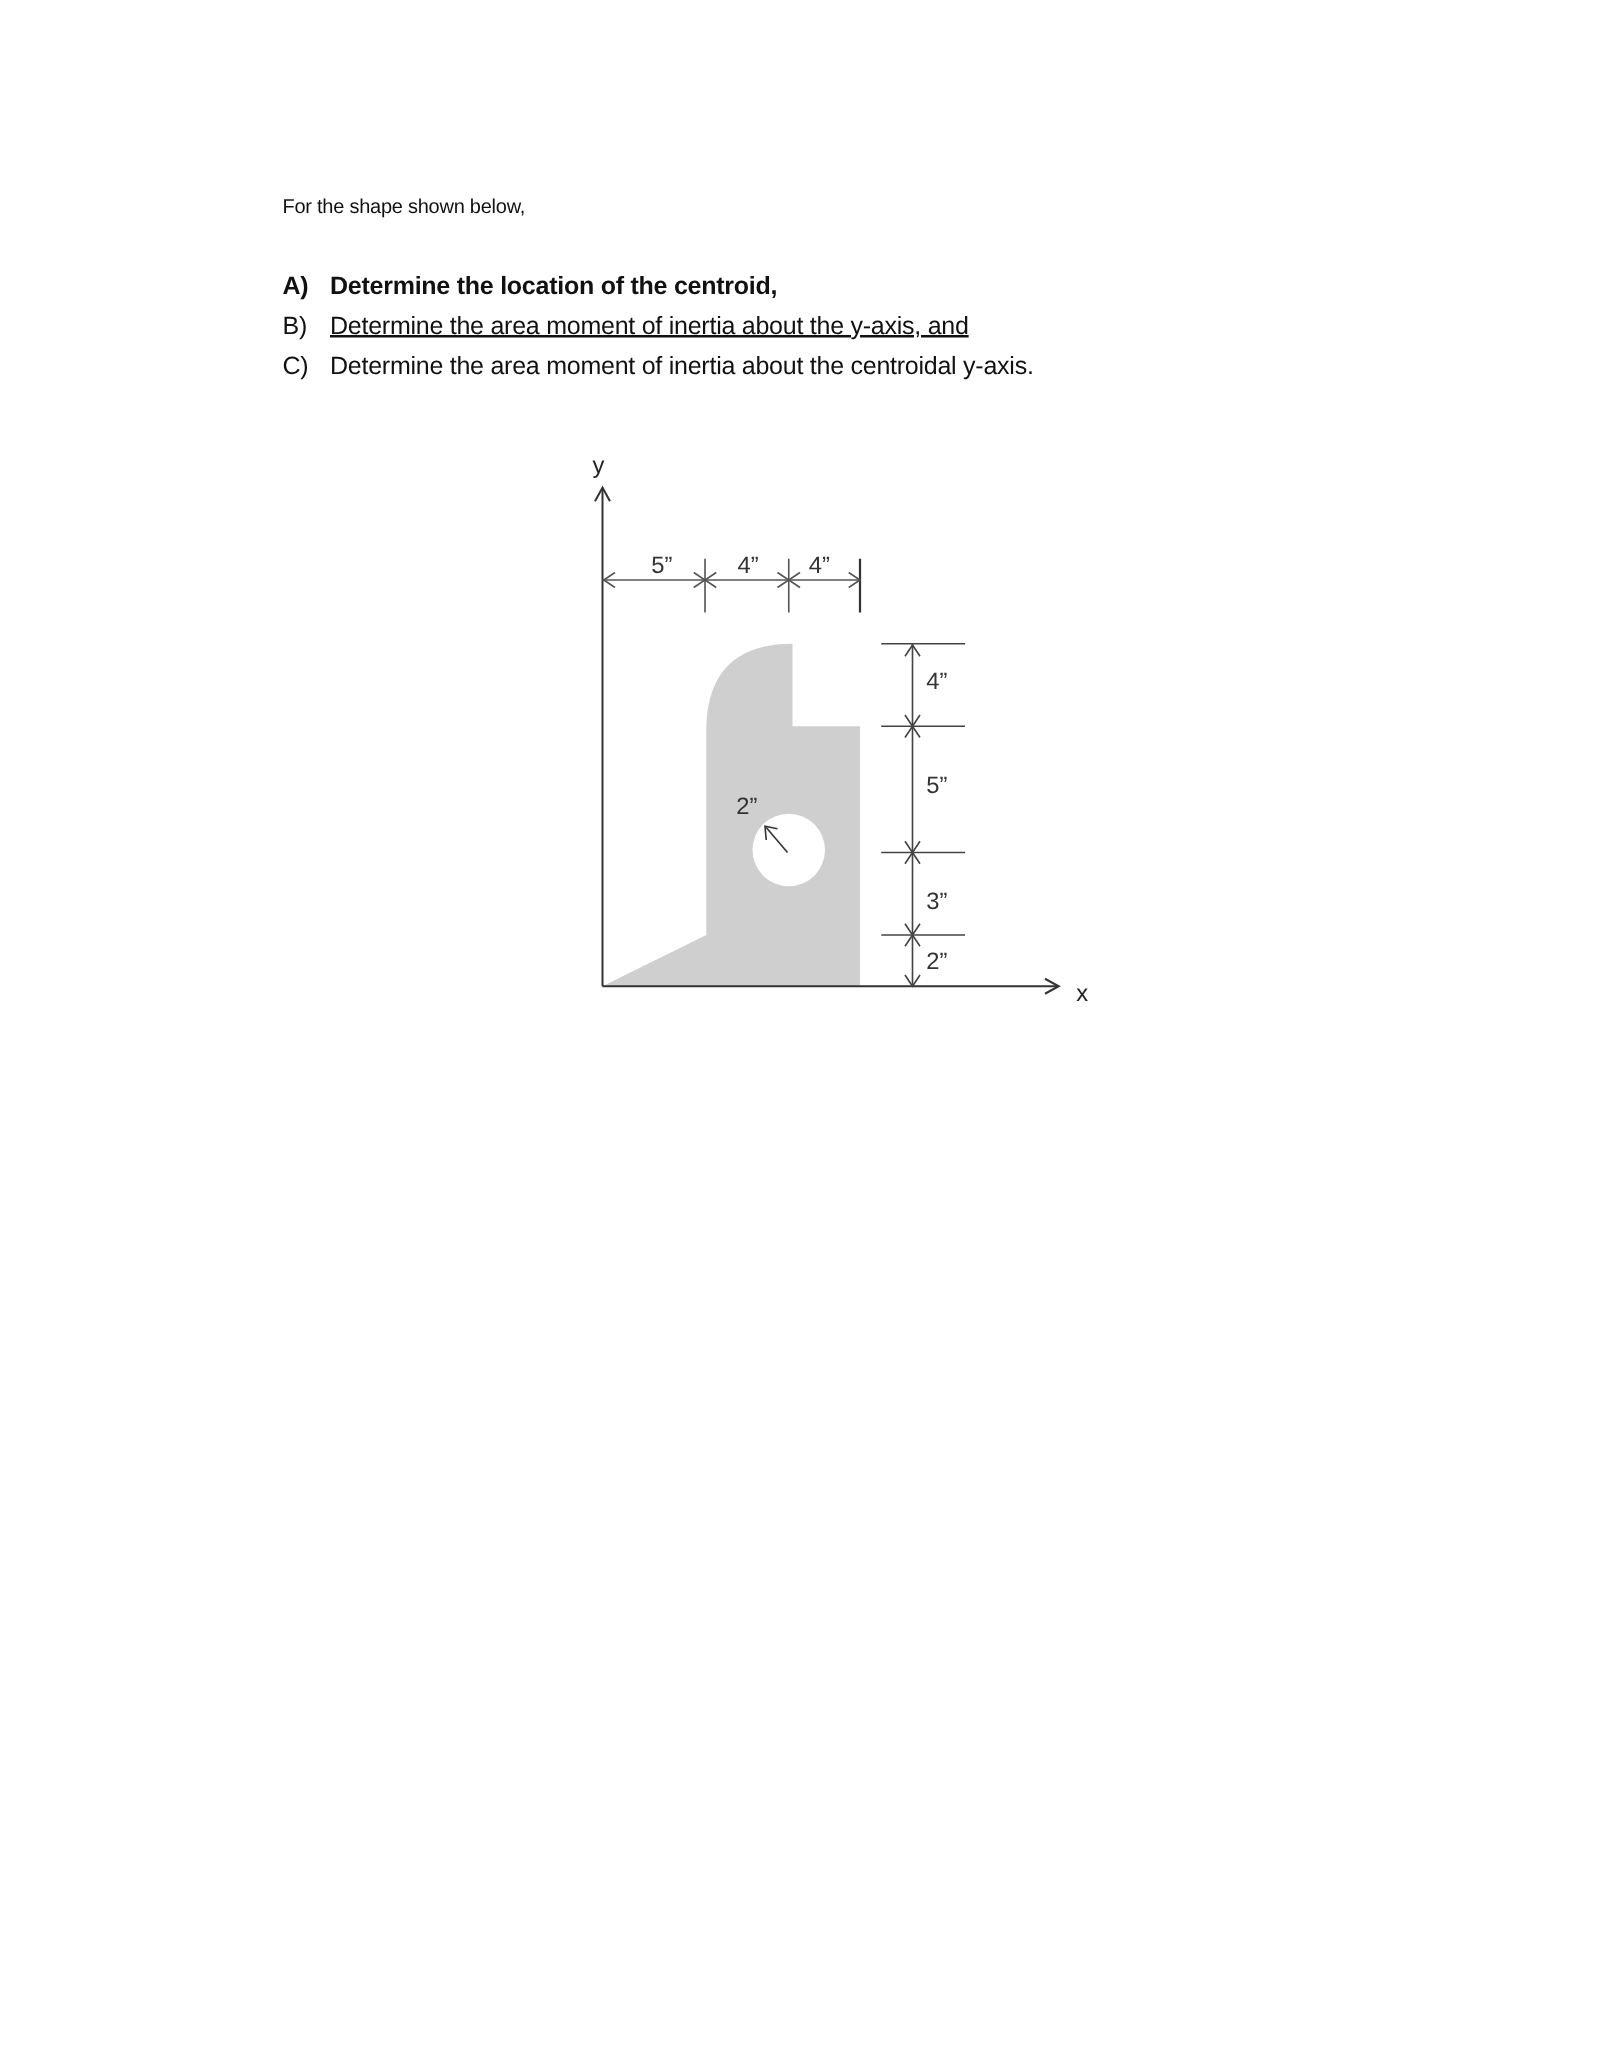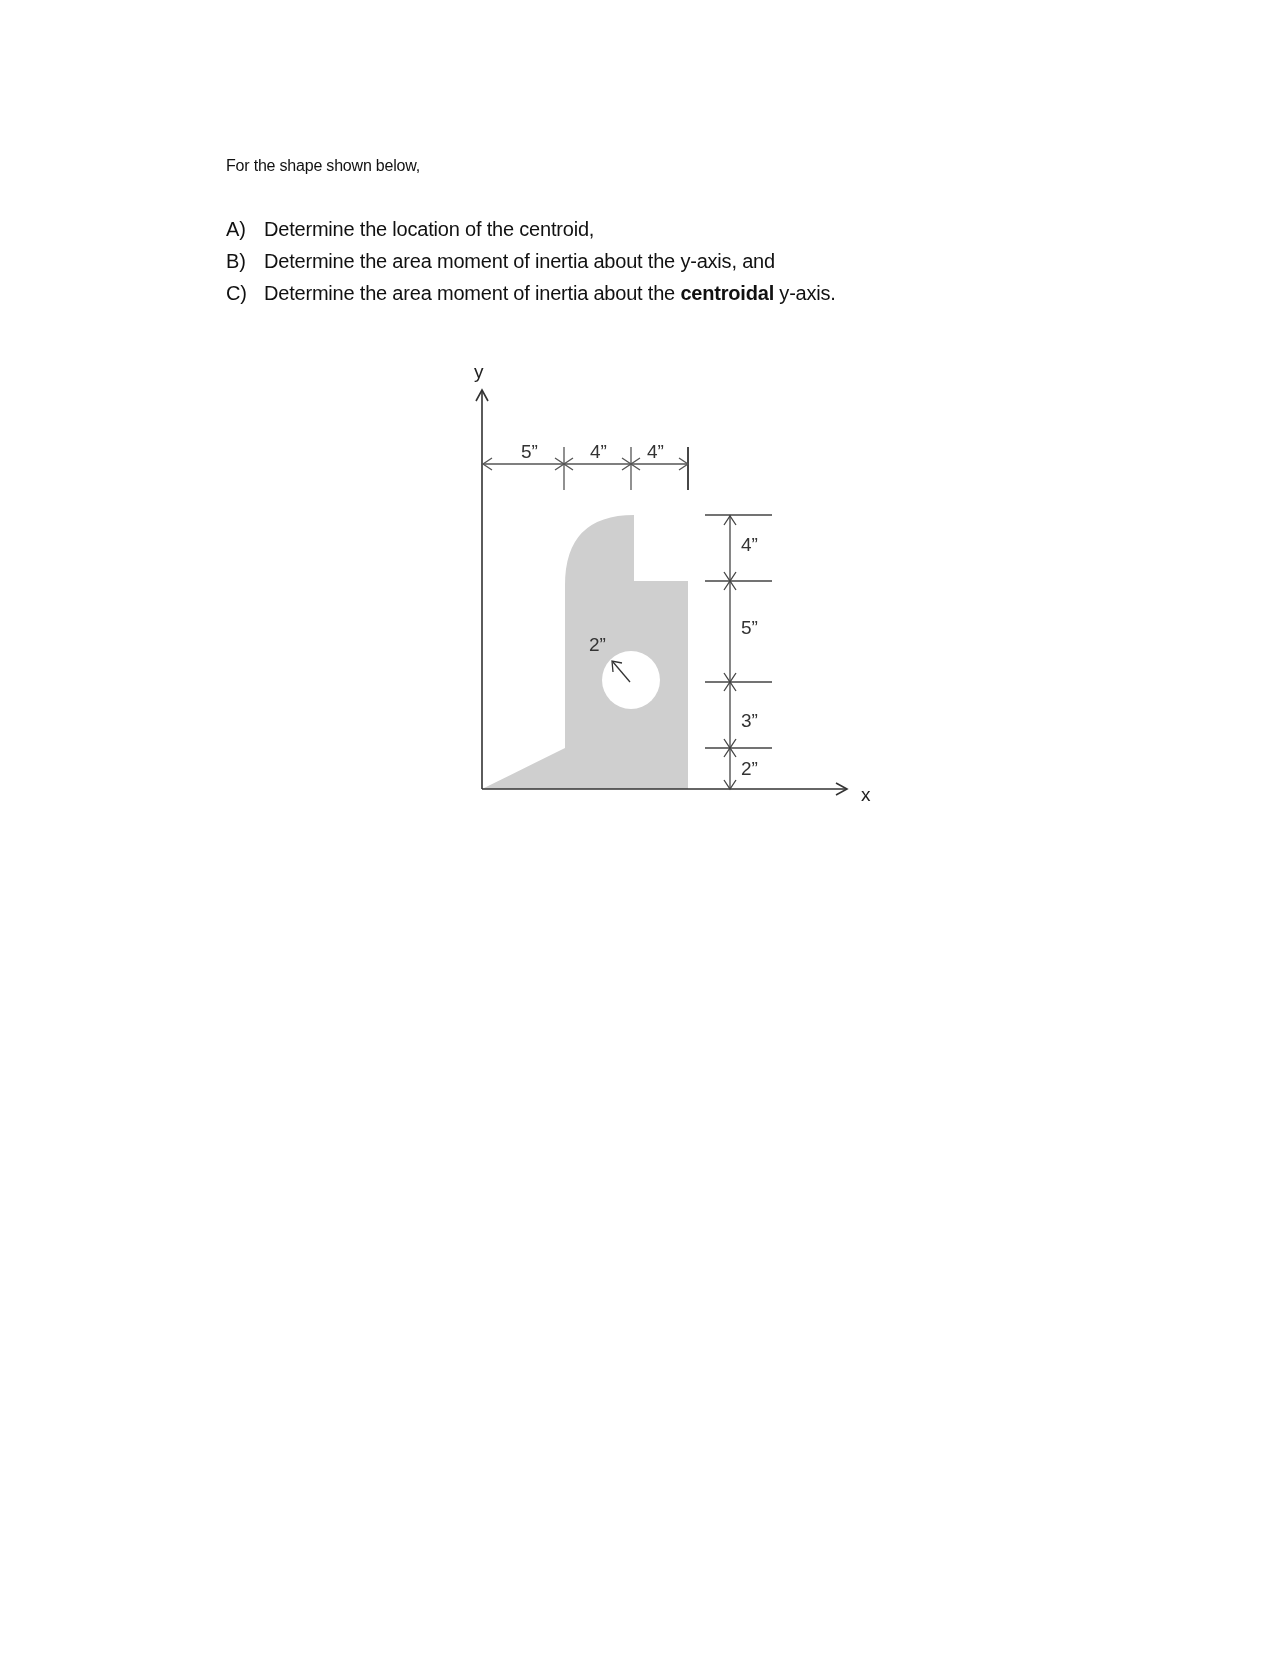--- a/index.html
+++ b/index.html
@@ -1,34 +1,34 @@
 <!DOCTYPE html>
 <html><head>
 <meta charset="utf-8">
 <style>
   html, body { margin: 0; padding: 0; background: #ffffff; }
   body { width: 1280px; height: 1656px; position: relative; overflow: hidden;
          font-family: "Liberation Sans", sans-serif; color: #111; }
   .intro { position: absolute; left: 226px; top: 153px; font-size: 16px; line-height: 26px; white-space: nowrap; letter-spacing: -0.2px; }
   .task { position: absolute; left: 226px; font-size: 20px; line-height: 26px; white-space: nowrap; letter-spacing: -0.2px; }
   .task .lbl { display: inline-block; width: 38px; }
-  .task b { font-weight: bold; }
+  .task b { font-weight: normal; }
   #figure { position: absolute; left: 0; top: 0; }
   .dimtxt { font-family: "Liberation Sans", sans-serif; font-size: 19px; fill: #333; }
   .axtxt { font-family: "Liberation Sans", sans-serif; font-size: 19px; fill: #222; }
 </style>
 </head>
 <body>
 
 <div class="intro">For the shape shown below,</div>
 
-<div class="task" style="top:216px;">
+<div class="task" style="top:216px;font-weight:bold;">
   <span class="lbl">A)</span><span>Determine the location of the centroid,</span>
 </div>
-<div class="task" style="top:248px;">
+<div class="task" style="top:248px;text-decoration:underline;">
   <span class="lbl">B)</span><span>Determine the area moment of inertia about the y-axis, and</span>
 </div>
 <div class="task" style="top:280px;">
   <span class="lbl">C)</span><span>Determine the area moment of inertia about the </span><b>centroidal</b><span> y-axis.</span>
 </div>
 
 <svg id="figure" width="1280" height="1656" viewBox="0 0 1280 1656">
 
   <g>
     <path d="M 482 789 L 565 748 L 565 585 Q 565 515 634 515 L 634 581 L 688 581 L 688 789 Z" fill="#cfcfcf" stroke="none"></path>

